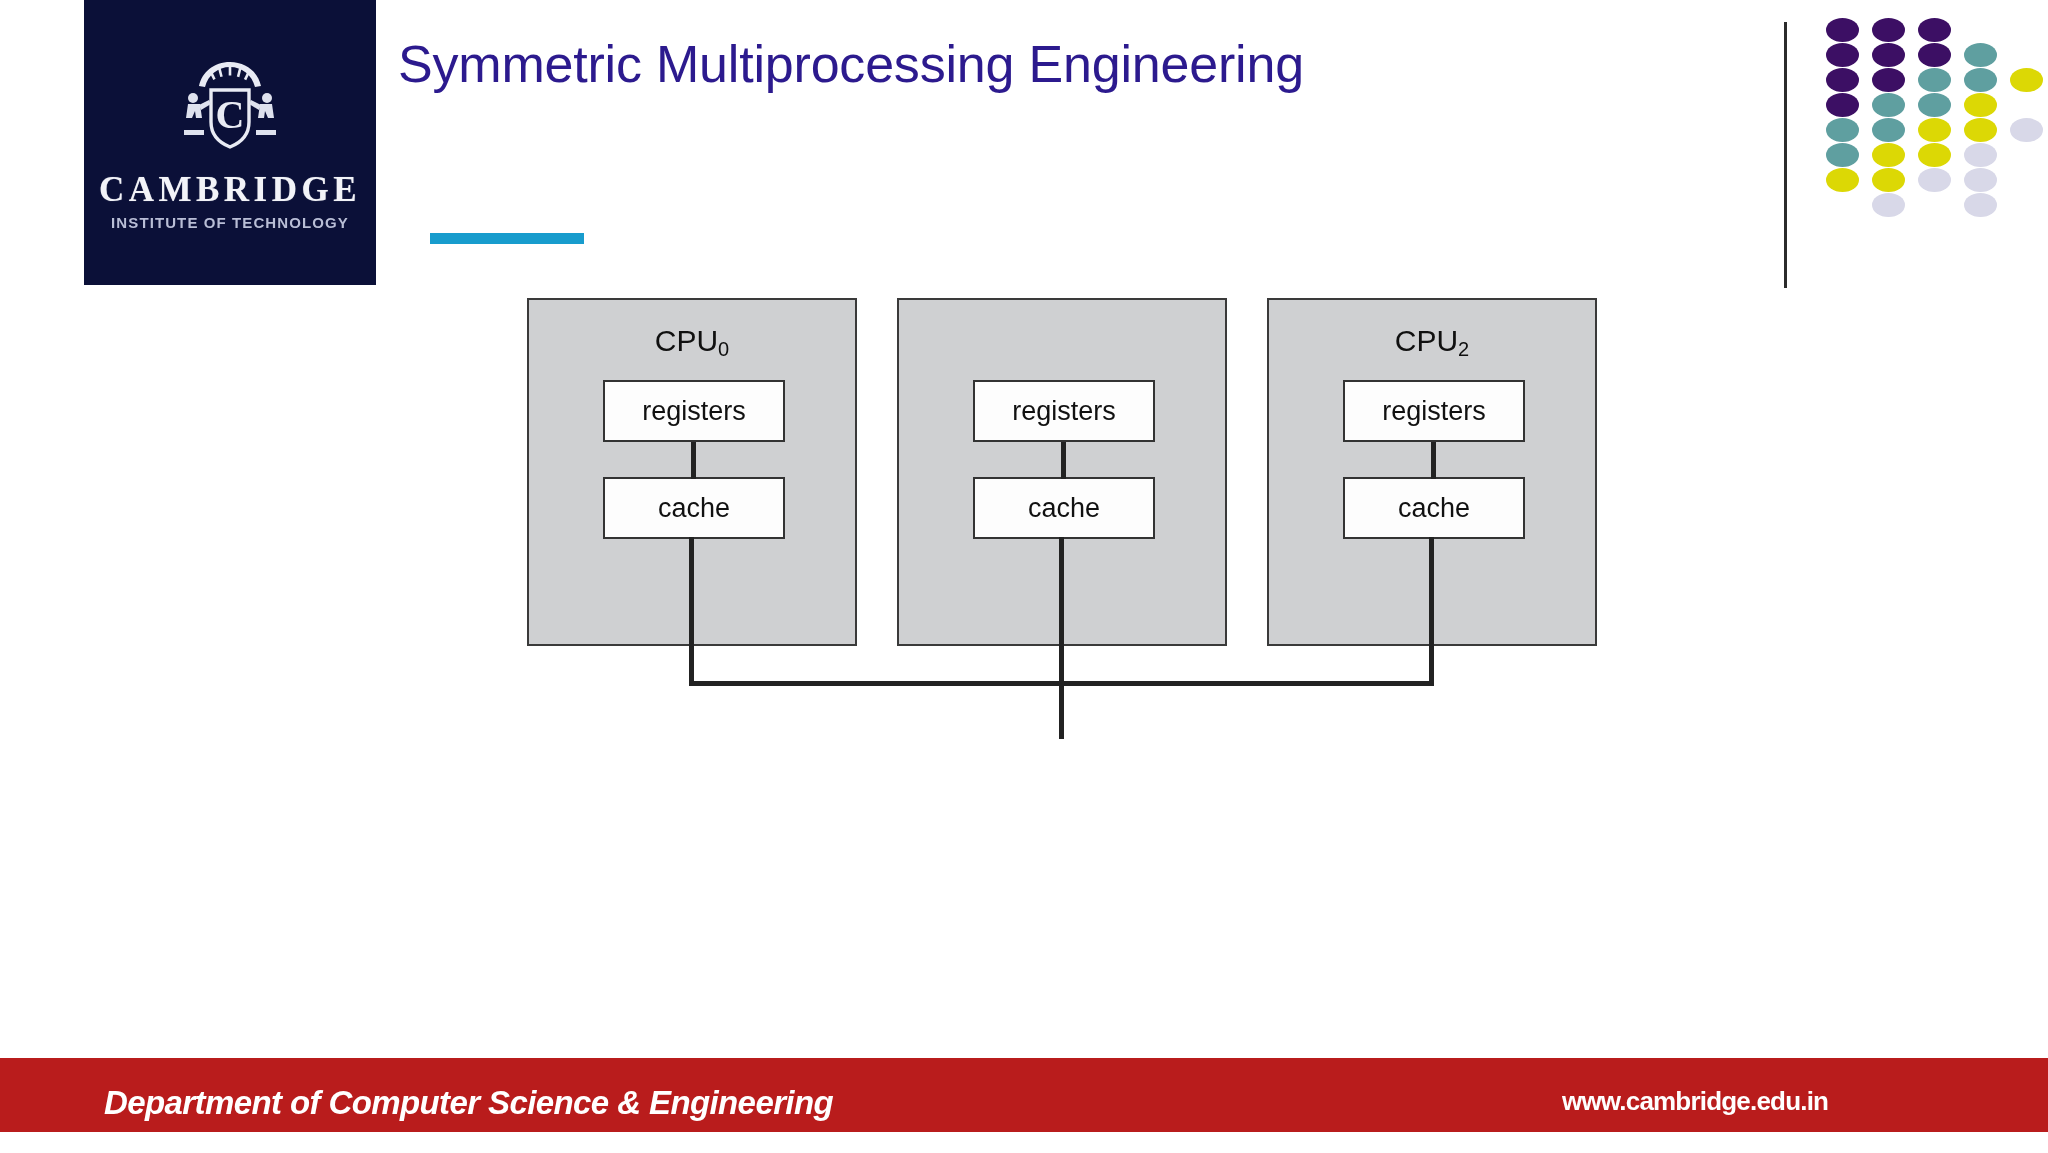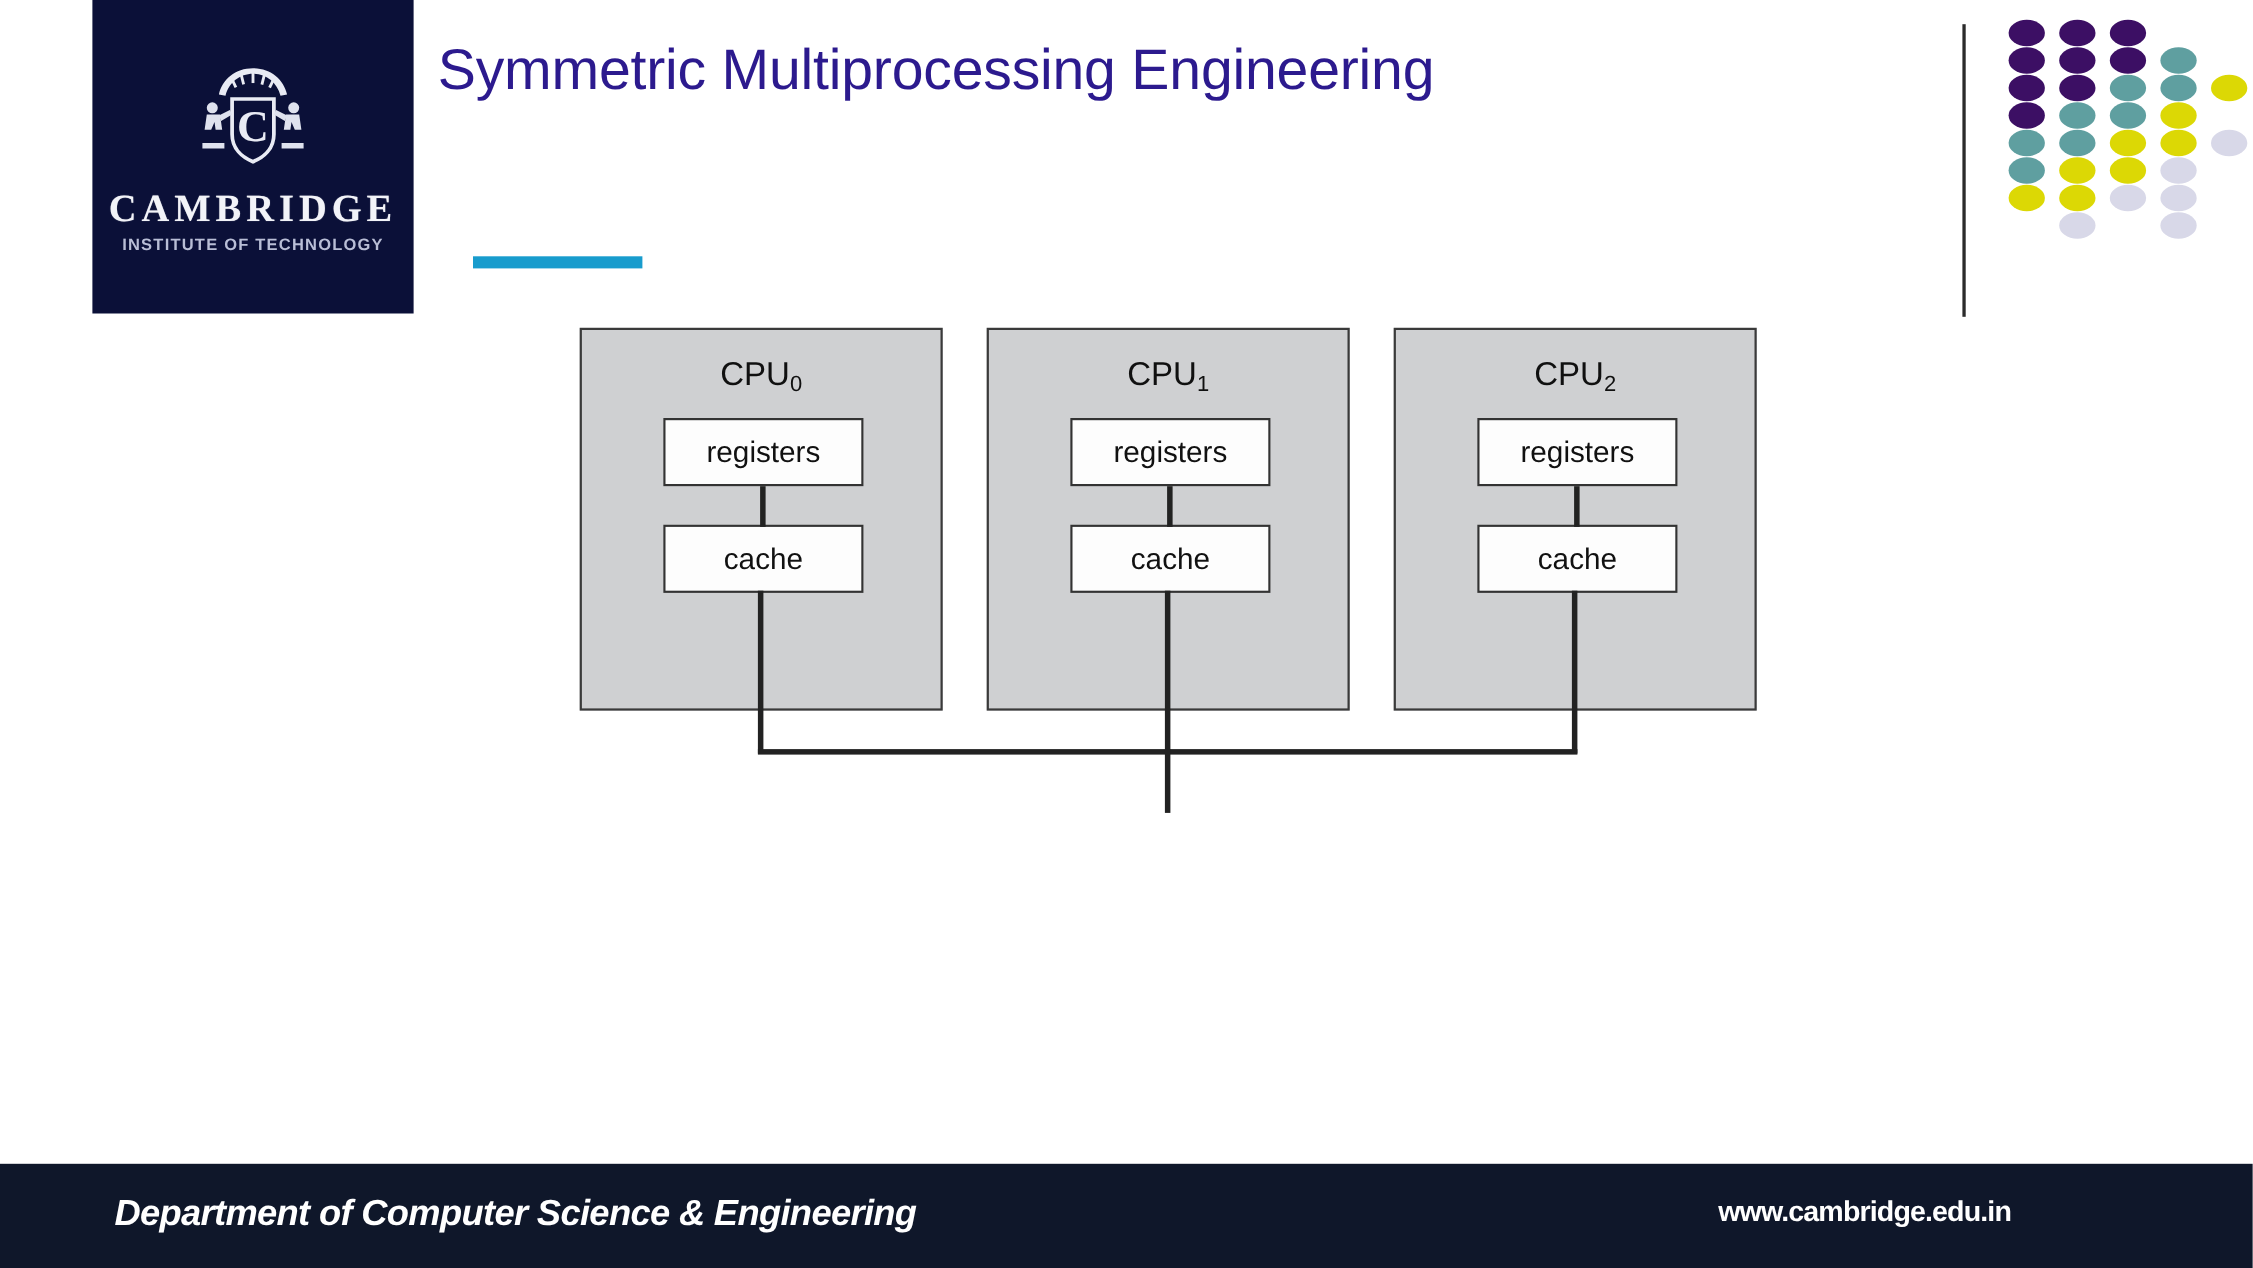--- a/index.html
+++ b/index.html
@@ -85,22 +85,22 @@
   .memory-box {
     position: absolute; left: 959px; top: 737px;
     width: 182px; height: 62px;
     background: #c4e4f6; border: 2px solid #30353a;
     display: flex; align-items: center; justify-content: center;
     font-size: 27px; color: #111; font-family: "Liberation Sans", sans-serif;
   }
 
   
   .footer {
-    position: absolute; left: 0; top: 1058px; width: 2048px; height: 95px;
-    background: #0f172a;
+    position: absolute; left: 0; top: 1058px; width: 2048px; height: 74px;
+    background: #b91c1c;
   }
   .footer-left {
     position: absolute; left: 104px; top: 26px;
     color: #ffffff; font-size: 33px; font-weight: 700; font-style: italic;
     letter-spacing: -0.6px; font-family: "Liberation Sans", sans-serif;
   }
   .footer-right {
     position: absolute; left: 1562px; top: 28px;
     color: #ffffff; font-size: 26px; font-weight: 700;
     letter-spacing: -0.8px; font-family: "Liberation Sans", sans-serif;
@@ -215,23 +215,20 @@
     <div class="cpu-box" style="left:527px;">
       <div class="cpu-label">
         <span>CPU</span><sub>0</sub>
       </div>
       <div class="inner-box registers">registers</div>
       <div class="inner-box cache">cache</div>
       <div class="vwire" style="left:162px; top:142px; height:37px;"></div>
     </div>
 
     <div class="cpu-box" style="left:897px;">
-      <div class="cpu-label">
-        <span>CPU</span><sub>1</sub>
-      </div>
       <div class="inner-box registers">registers</div>
       <div class="inner-box cache">cache</div>
       <div class="vwire" style="left:162px; top:142px; height:37px;"></div>
     </div>
 
     <div class="cpu-box" style="left:1267px;">
       <div class="cpu-label">
         <span>CPU</span><sub>2</sub>
       </div>
       <div class="inner-box registers">registers</div>

